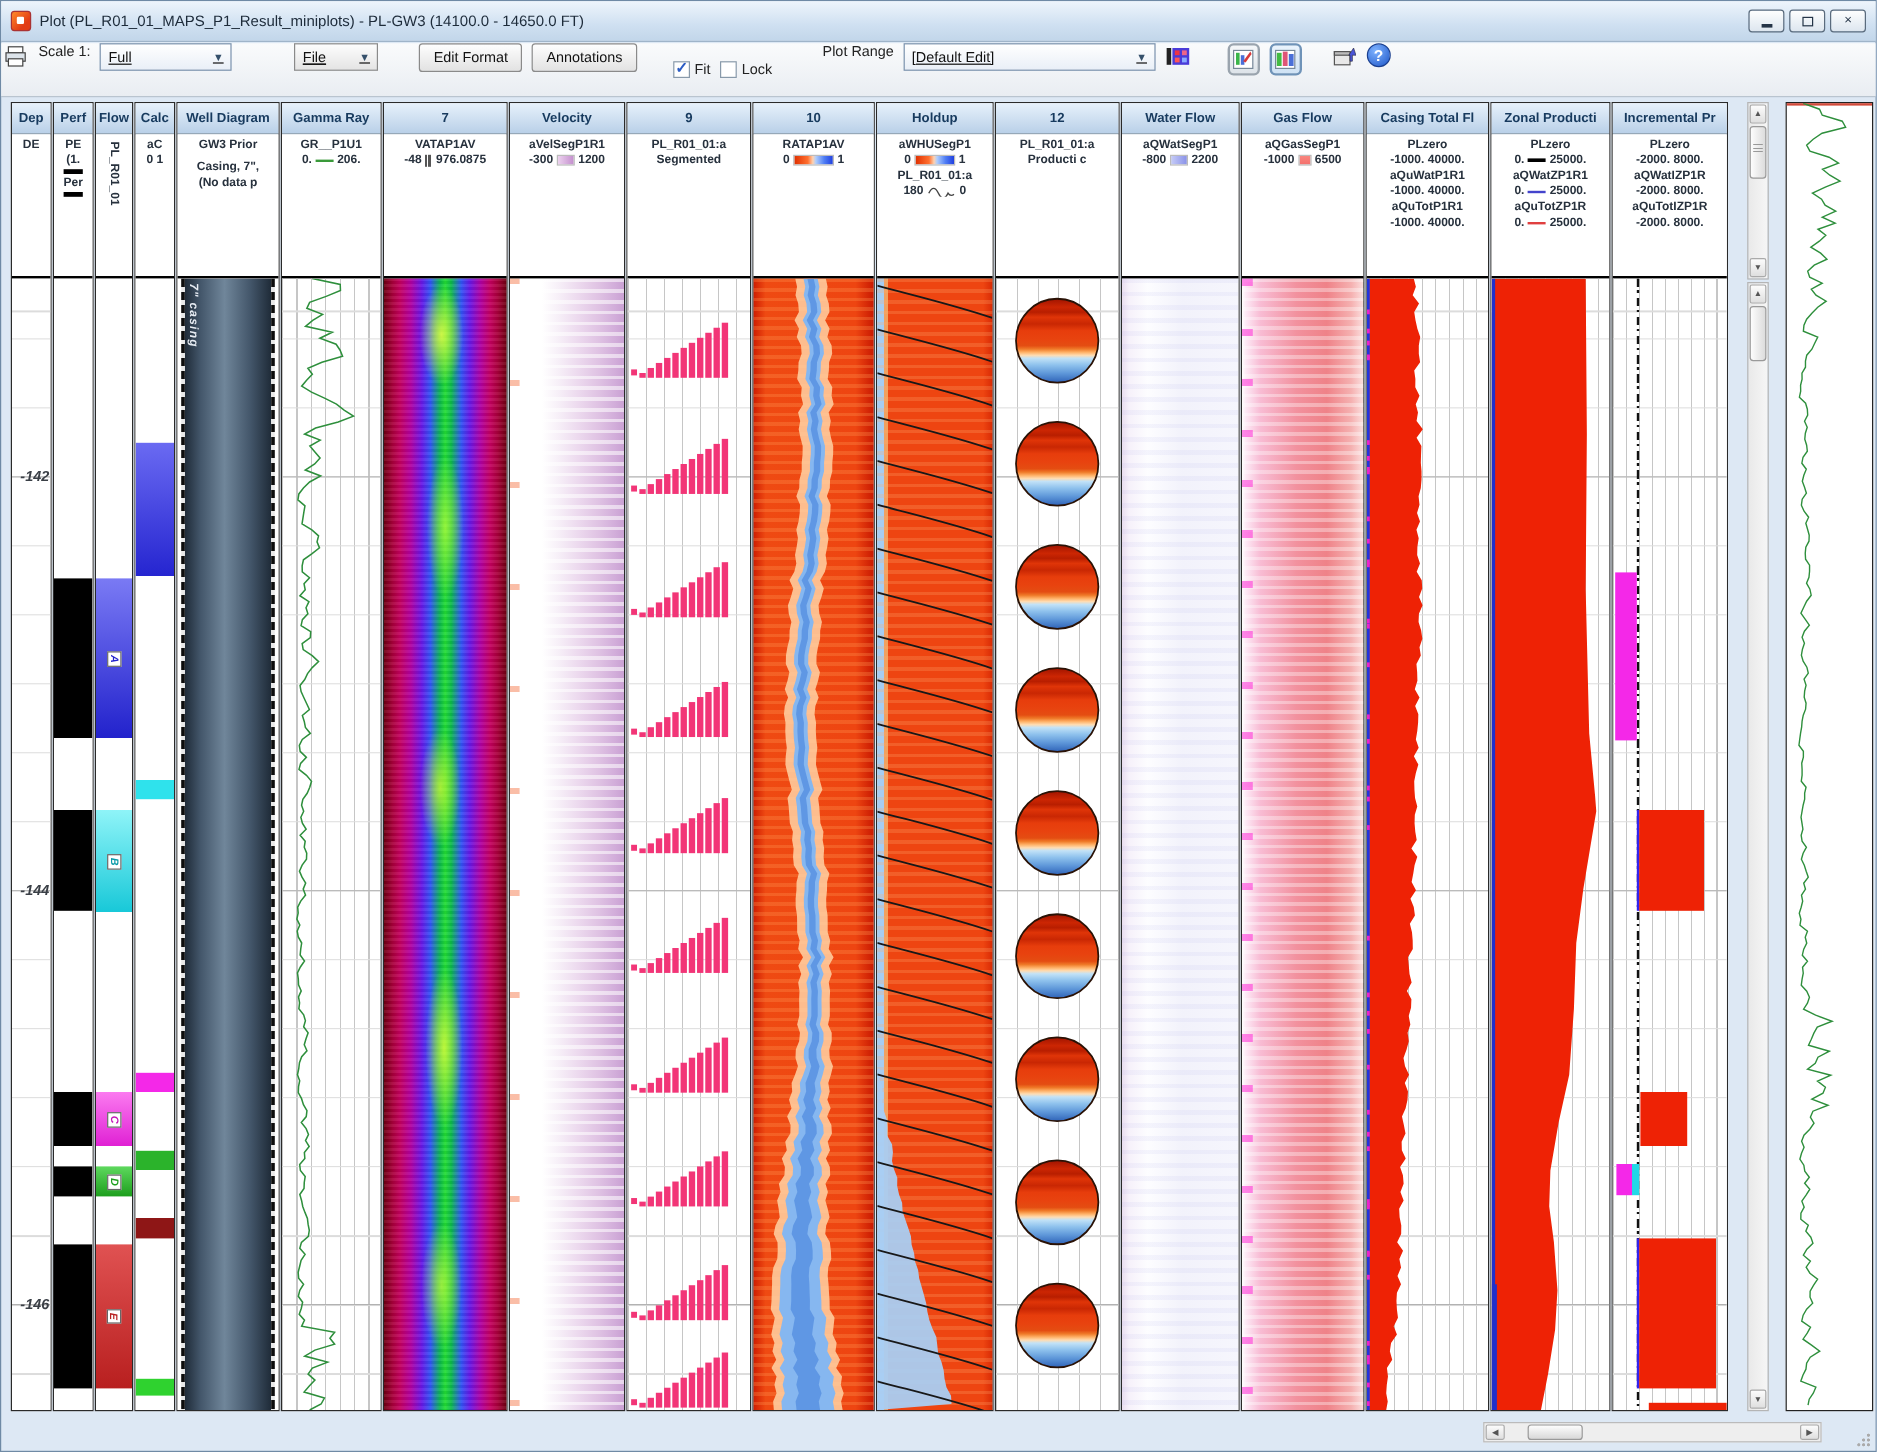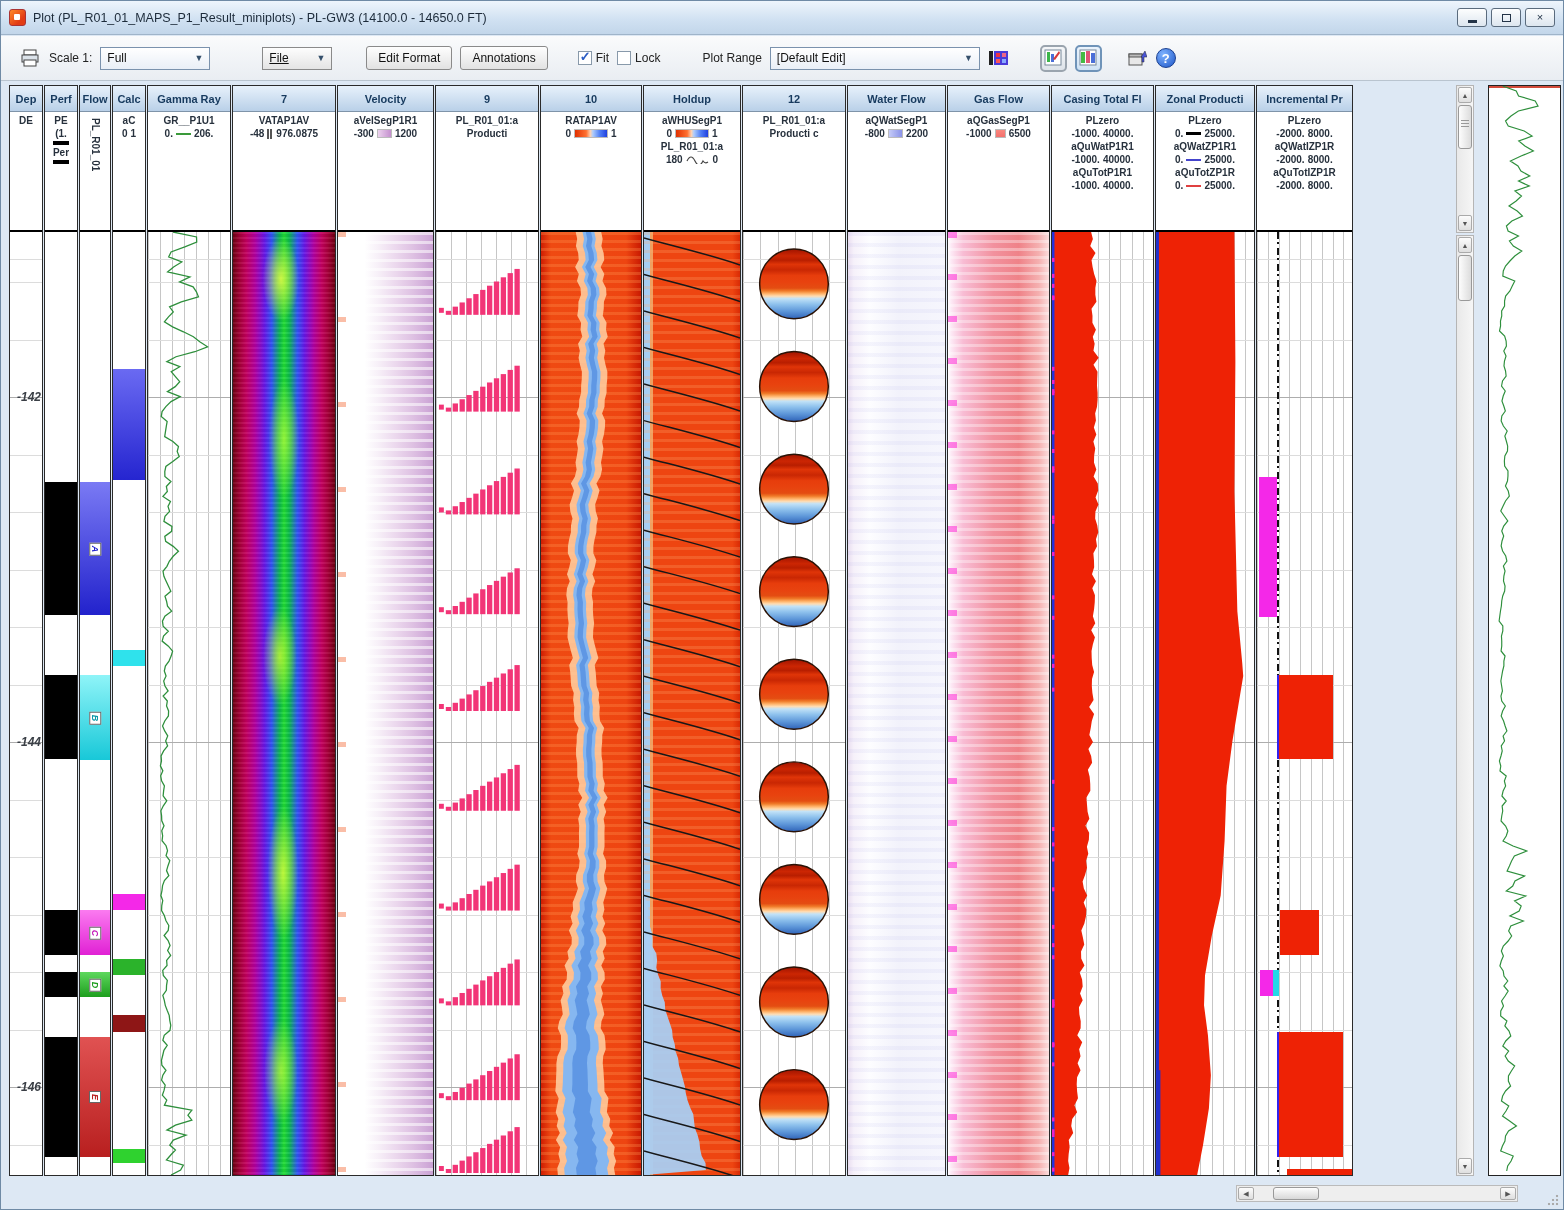--- a/index.html
+++ b/index.html
@@ -17,24 +17,24 @@
   #winbtns{margin-left:auto;display:flex;gap:4px;}
   .wbtn{width:30px;height:19px;border:1px solid #5a6b7d;border-radius:3px;
     background:linear-gradient(#fdfefe,#dde6ef);display:flex;align-items:center;justify-content:center;
     font-size:11px;color:#243447;line-height:1;}
   .glyph-min{width:9px;height:3px;background:#243447;margin-top:7px;}
   .glyph-max{width:9px;height:8px;border:1.5px solid #243447;}
 
   
   #toolbar{position:absolute;left:0;top:35px;right:0;height:45px;
     background:linear-gradient(#fafbfc,#e9edf2);border-bottom:1px solid #b9c4cf;
-    display:flex;align-items:center;gap:8px;padding:0 18px;font-size:12px;color:#222;}
+    display:flex;gap:8px;padding:0 1px;font-size:12px;color:#222;}
   .tool-label{font-size:12px;color:#222;}
   .combo{border:1px solid #7a92ad;background:linear-gradient(#ffffff,#e9eff7);height:23px;
-    display:flex;align-items:center;padding:0 6px;font-size:12px;color:#111;}
+    display:flex;align-items:center;padding:0 6px;font-size:12px;color:#111;text-decoration:underline;}
   .combo .arr{margin-left:auto;padding-left:6px;color:#35506b;font-size:9px;}
   .btn{border:1px solid #8a8a8a;border-radius:3px;background:linear-gradient(#fefefe,#e2e2e2);
     padding:3px 11px;font-size:12px;color:#111;height:24px;}
   .cb{width:14px;height:14px;border:1px solid #8899aa;background:#fff;display:inline-block;position:relative;vertical-align:-2px;}
   .cb.checked::after{content:"\2713";position:absolute;left:1px;top:-3px;font-size:13px;font-weight:bold;color:#2b5cc4;}
   .cbrow{display:flex;align-items:center;gap:4px;}
   .tbicon{width:22px;height:22px;display:flex;align-items:center;justify-content:center;}
   .togglebtn{width:27px;height:27px;border:2px solid #9aa4ae;border-radius:5px;background:linear-gradient(#f5f7f9,#dde3e9);
     display:flex;align-items:center;justify-content:center;}
   .help-icon{width:20px;height:20px;border-radius:50%;background:radial-gradient(circle at 35% 30%,#7fb3ff,#1d56c8);
@@ -315,20 +315,34 @@
       <div class="t-body">
         <div class="cbar" style="top:137px;height:111px;background:linear-gradient(180deg,#6a6af2,#2525d0)"></div>
         <div class="cbar" style="top:418px;height:16px;background:#2fe2ec"></div>
         <div class="cbar" style="top:662px;height:16px;background:#f428e8"></div>
         <div class="cbar" style="top:727px;height:16px;background:#2bb32b"></div>
         <div class="cbar" style="top:783px;height:17px;background:#8e1616"></div>
         <div class="cbar" style="top:917px;height:14px;background:#2fd22f"></div>
       </div>
     </div>
 
+    <div class="track" style="width:86px">
+      <div class="t-title">Well Diagram</div>
+      <div class="t-sub">
+        <div class="shl">GW3 Prior</div>
+        <div class="shl" style="margin-top:6px">Casing, 7",</div>
+        <div class="shl">(No data p</div>
+      </div>
+      <div class="t-body">
+        <div class="pipe"></div>
+        <div class="pipe-dash" style="left:3px"></div>
+        <div class="pipe-dash" style="right:3px"></div>
+        <div class="casing-label">7" casing</div>
+      </div>
+    </div>
 
     <div class="track" style="width:84px">
       <div class="t-title">Gamma Ray</div>
       <div class="t-sub">
         <div class="shl">GR__P1U1</div>
         <div class="shl">
             <span>0.</span>
           <span class="ln green"></span>
           <span>206.</span>
           </div>
@@ -365,21 +379,21 @@
           <span>1200</span>
           </div>
       </div>
       <div class="t-body b-vel"></div>
     </div>
 
     <div class="track" style="width:104px">
       <div class="t-title">9</div>
       <div class="t-sub">
         <div class="shl">PL_R01_01:a</div>
-        <div class="shl">Producti</div>
+        <div class="shl">Segmented</div>
       </div>
       <div class="t-body">
         <div class="gv" style="--vs:15px"></div>
         <div class="gh"></div>
         <svg id="t9-svg" class="fillsvg" viewBox="0 0 104 945" preserveAspectRatio="none">
             <rect x="3" y="76" width="5" height="5" fill="#f23577"></rect>
             <rect x="10" y="79" width="5.4" height="4" fill="#f23577"></rect>
             <rect x="17" y="74.8" width="5.4" height="8.2" fill="#f23577"></rect>
             <rect x="24" y="70.6" width="5.4" height="12.4" fill="#f23577"></rect>
             <rect x="31" y="66.4" width="5.4" height="16.6" fill="#f23577"></rect>

